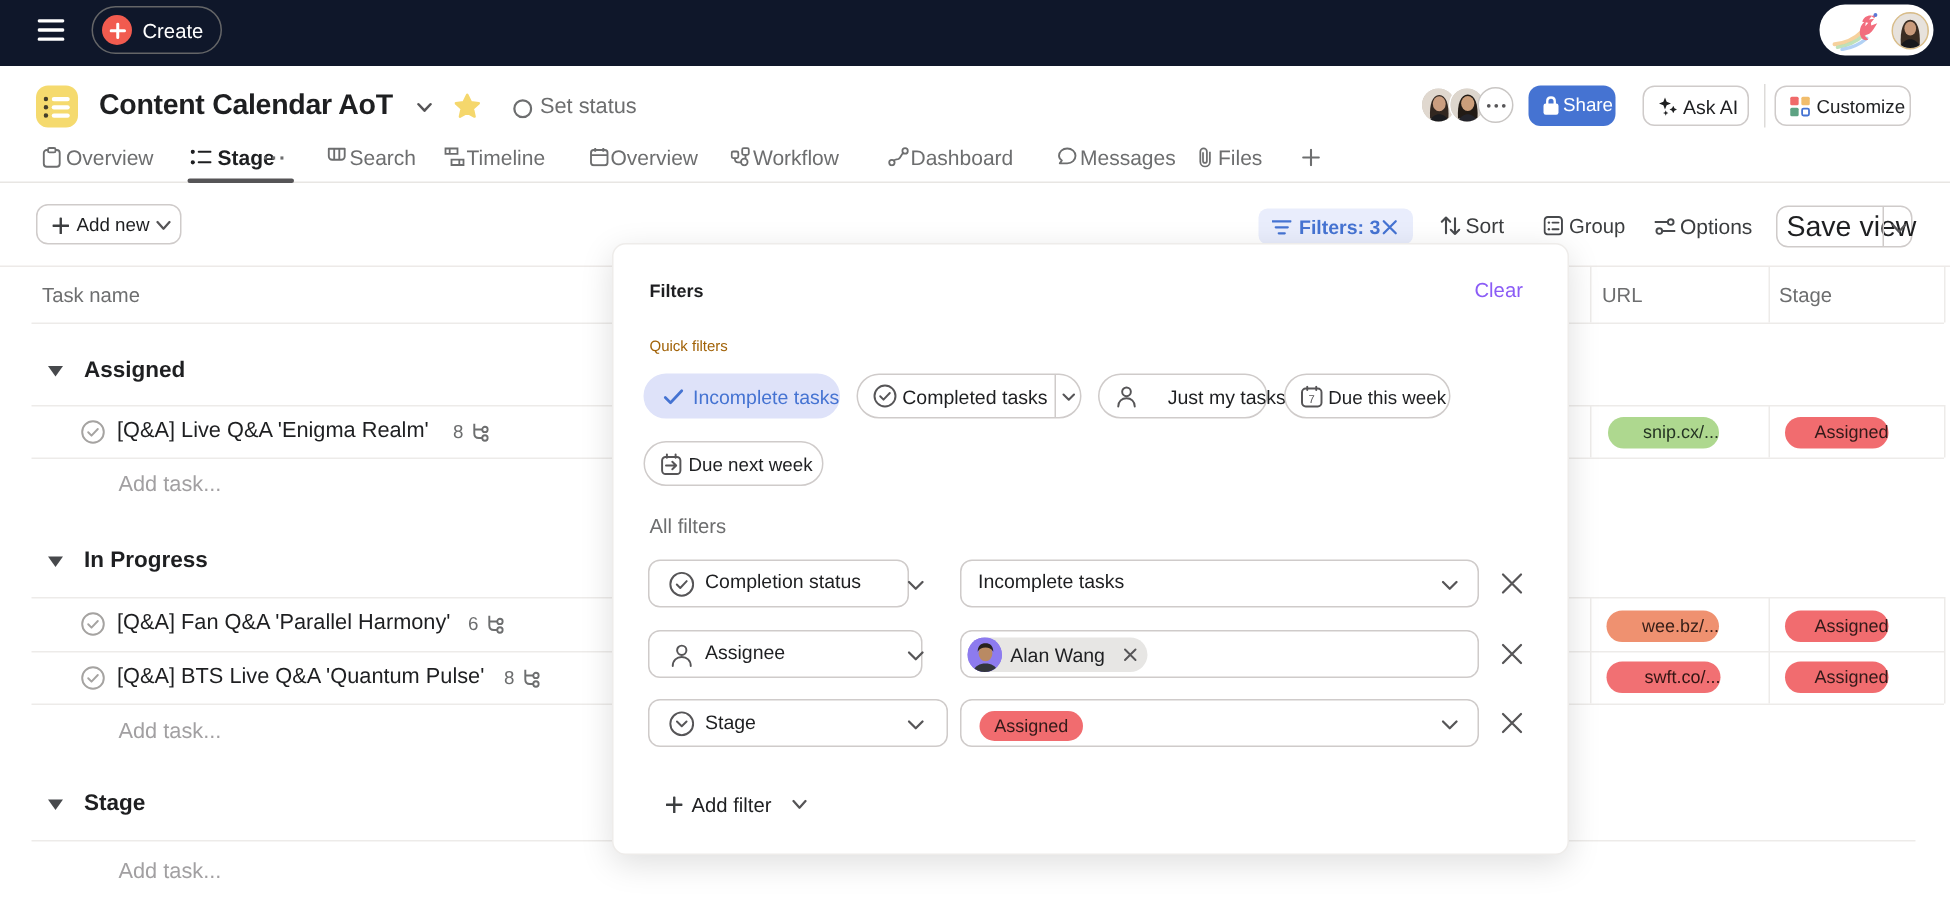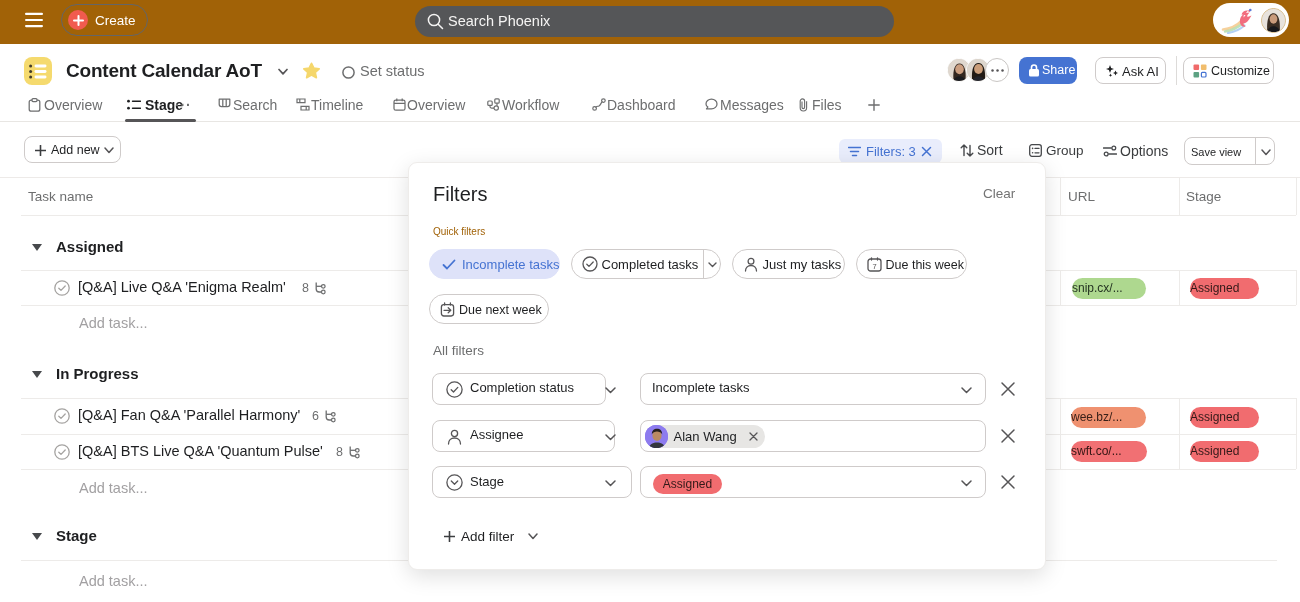--- a/index.html
+++ b/index.html
@@ -2,40 +2,33 @@
 <html><head><meta charset="utf-8">
 <style>
 *{margin:0;padding:0;box-sizing:border-box}
 html,body{width:1300px;height:602px;overflow:hidden;background:#fff;font-family:"Liberation Sans",sans-serif;color:#1e1f21;position:relative}
 .a{position:absolute}
 .t{position:absolute;white-space:nowrap}
 svg{display:block}
 </style></head>
 <body>
 
-<div class="a" style="left:0;top:0;width:1300px;height:44px;background:#a16207">
+<div class="a" style="left:0;top:0;width:1300px;height:44px;background:#0f172a">
   <svg class="a" style="left:25px;top:11.5px" width="18" height="16" viewBox="0 0 18 16">
     <rect x="0" y="0.8" width="18" height="2.2" rx="1.1" fill="#fff"></rect>
     <rect x="0" y="6.9" width="18" height="2.2" rx="1.1" fill="#fff"></rect>
     <rect x="0" y="13" width="18" height="2.2" rx="1.1" fill="#fff"></rect>
   </svg>
   <div class="a" style="left:61px;top:4px;width:87px;height:32px;border:1px solid #646567;border-radius:16px">
     <div class="a" style="left:6px;top:5px;width:20px;height:20px;border-radius:50%;background:#f15b4f">
       <svg class="a" style="left:4.5px;top:4.5px" width="11" height="11" viewBox="0 0 11 11">
           <path d="M5.5 1v9M1 5.5h9" stroke="#fff" stroke-width="2" stroke-linecap="round"></path>
         </svg>
     </div>
     <div class="t" style="left:33px;top:7px;line-height:18px;font-size:13.5px;color:#fff;font-weight:500">Create</div>
-  </div>
-  <div class="a" style="left:415px;top:6px;width:479px;height:31px;border-radius:15.5px;background:#555658">
-    <svg class="a" style="left:12px;top:7px" width="17" height="17" viewBox="0 0 17 17">
-        <circle cx="7" cy="7" r="5.6" fill="none" stroke="#f5f4f3" stroke-width="1.5"></circle>
-        <path d="M11.2 11.2L15.5 15.5" stroke="#f5f4f3" stroke-width="1.5" stroke-linecap="round"></path>
-      </svg>
-    <div class="t" style="left:33px;top:6px;line-height:19px;font-size:14.5px;color:#f5f4f3">Search Phoenix</div>
   </div>
   <div class="a" style="left:1213px;top:3px;width:76px;height:34px;border-radius:17px;background:#fff">
     <svg class="a" style="left:8px;top:4px" width="34" height="27" viewBox="0 0 34 27">
       <path d="M2 22.5 C9 22 15 19.5 20.5 14" stroke="#f5c98c" stroke-width="2.6" fill="none" stroke-linecap="round" opacity="0.85"></path>
       <path d="M4 24.5 C11 23.5 17 20.5 22 16" stroke="#b4dcab" stroke-width="2.4" fill="none" stroke-linecap="round" opacity="0.85"></path>
       <path d="M7 26 C13.5 25 19 22.5 23.5 18.5" stroke="#a5c9f2" stroke-width="2.2" fill="none" stroke-linecap="round" opacity="0.85"></path>
       <path d="M19 16 C18.5 12 20 8.5 23 7 L22.5 10.5 L26 6.5 L26.5 10 L30.5 8.5 L28 12.5 C26.5 15 24 16.5 22 16.5 L24.5 19.5 C22 20.5 19.8 19 19 16 Z" fill="#f26d7e"></path>
       <path d="M20.5 7.5 C21.5 4.5 24 3 27 3.5 L25 6 L28.5 5.5 L26 8.5 Z" fill="#f26d7e"></path>
       <path d="M26.5 3.8 L29.8 2.5 L28.6 5.2 Z" fill="#f26d7e"></path>
       <circle cx="29.3" cy="3" r="1.3" fill="#5b79d6"></circle>
@@ -187,21 +180,21 @@
   <div class="t" style="left:26px;top:4.5px;line-height:17px;font-size:12.5px;font-weight:500">Add new</div>
   <svg class="a" style="left:79px;top:10px" width="10" height="7" viewBox="0 0 10 7">
       <path d="M1 1 L5 5.5 L9 1" stroke="#565557" stroke-width="1.5" fill="none" stroke-linecap="round" stroke-linejoin="round"></path>
     </svg>
 </div>
 <div id="toolbar-right">
   <div class="a" style="left:839px;top:139px;width:103px;height:24px;border-radius:6px;background:#e9edfc">
     <svg class="a" style="left:9px;top:6.5px" width="13" height="11" viewBox="0 0 13 11">
         <path d="M0.5 1.5 H12.5 M2.5 5.5 H10.5 M4.5 9.5 H8.5" stroke="#4573d2" stroke-width="1.5" stroke-linecap="round"></path>
       </svg>
-    <div class="t" style="left:27px;top:3.5px;line-height:17px;font-size:13px;color:#4573d2;font-weight:400">Filters: 3</div>
+    <div class="t" style="left:27px;top:3.5px;line-height:17px;font-size:13px;color:#4573d2;font-weight:700">Filters: 3</div>
     <svg class="a" style="left:82px;top:6.5px" width="11" height="11" viewBox="0 0 11 11">
         <path d="M1.5 1.5 L9.5 9.5 M9.5 1.5 L1.5 9.5" stroke="#4573d2" stroke-width="1.5" stroke-linecap="round"></path>
       </svg>
   </div>
   <svg class="a" style="left:960px;top:143px" width="14" height="15" viewBox="0 0 14 15">
       <path d="M4 12.5 V2 M4 2 L1.2 4.8 M4 2 L6.8 4.8" stroke="#47494c" stroke-width="1.4" fill="none" stroke-linecap="round" stroke-linejoin="round"></path>
       <path d="M10 2.5 V13 M10 13 L7.2 10.2 M10 13 L12.8 10.2" stroke="#47494c" stroke-width="1.4" fill="none" stroke-linecap="round" stroke-linejoin="round"></path>
     </svg>
   <div class="t" style="left:977px;top:141px;line-height:19px;font-size:14px;color:#3b3d3f">Sort</div>
   <svg class="a" style="left:1029px;top:144px" width="13" height="13" viewBox="0 0 13 13">
@@ -212,33 +205,33 @@
     </svg>
   <div class="t" style="left:1046px;top:142px;line-height:18px;font-size:13.5px;color:#3b3d3f">Group</div>
   <svg class="a" style="left:1103px;top:145px" width="14" height="12" viewBox="0 0 14 12">
       <path d="M0.5 3 H8.2" stroke="#47494c" stroke-width="1.3" stroke-linecap="round"></path>
       <circle cx="10.8" cy="3" r="1.9" fill="none" stroke="#47494c" stroke-width="1.3"></circle>
       <path d="M13.5 9 H5.8" stroke="#47494c" stroke-width="1.3" stroke-linecap="round"></path>
       <circle cx="3.2" cy="9" r="1.9" fill="none" stroke="#47494c" stroke-width="1.3"></circle>
     </svg>
   <div class="t" style="left:1120px;top:141.5px;line-height:18px;font-size:14px;color:#3b3d3f">Options</div>
   <div class="a" style="left:1184px;top:137px;width:91px;height:28px;border:1px solid #cfcbca;border-radius:8px">
-    <div class="t" style="left:6px;top:5px;line-height:18px;font-size:11px;font-weight:500">Save view</div>
+    <div class="t" style="left:6px;top:5px;line-height:18px;font-size:19px;font-weight:500">Save view</div>
     <div class="a" style="left:70px;top:0;width:1px;height:26px;background:#cfcbca"></div>
     <svg class="a" style="left:76px;top:10.5px" width="10" height="7" viewBox="0 0 10 7">
         <path d="M1 1 L5 5.5 L9 1" stroke="#565557" stroke-width="1.5" fill="none" stroke-linecap="round" stroke-linejoin="round"></path>
       </svg>
   </div>
 </div>
 
 <div id="table">
   <style>
     .hline{position:absolute;left:21px;height:1px;background:#edebe9}
     .vseg{position:absolute;width:1px;background:#edebe9}
-    .chip{position:absolute;height:21px;border-radius:10.5px;font-size:12px;line-height:21px;text-align:left;white-space:nowrap}
+    .chip{position:absolute;height:21px;border-radius:10.5px;font-size:12px;line-height:21px;text-align:right;white-space:nowrap}
     .tri{position:absolute;width:0;height:0;border-left:5.5px solid transparent;border-right:5.5px solid transparent;border-top:7px solid #47494c}
     .sect{position:absolute;line-height:20px;font-size:15px;font-weight:bold;white-space:nowrap}
     .task{position:absolute;line-height:19px;font-size:14.5px;white-space:nowrap}
     .addt{position:absolute;line-height:19px;font-size:14.5px;color:#a2a0a2;white-space:nowrap}
     .sub{position:absolute;line-height:16px;font-size:12.5px;color:#6d6e6f;white-space:nowrap}
   </style>
 
   <div class="hline" style="top:215px;width:1275px"></div>
   <div class="hline" style="top:270px;width:1275px"></div>
   <div class="hline" style="top:305px;width:1275px"></div>
@@ -319,22 +312,22 @@
 
 <div id="popup">
   <div class="a" style="left:408px;top:162px;width:638px;height:408px;background:#fff;border:1px solid #eeecea;border-radius:9px;box-shadow:0 6px 22px rgba(0,0,0,0.13);z-index:10"></div>
   <style>
     .p{z-index:11}
     .qchip{position:absolute;height:30px;border:1px solid #cfcbca;border-radius:15px;z-index:11}
     .qtxt{position:absolute;top:6px;line-height:18px;font-size:13px;white-space:nowrap}
     .fbox{position:absolute;height:32px;border:1px solid #cfcbca;border-radius:8px;z-index:11}
     .xbtn{position:absolute;z-index:11}
   </style>
-  <div class="t p" style="left:433px;top:184px;line-height:20px;font-size:20px;font-weight:normal">Filters</div>
-  <div class="t p" style="left:983px;top:185px;line-height:18px;font-size:13.5px;color:#737373">Clear</div>
+  <div class="t p" style="left:433px;top:184px;line-height:20px;font-size:12px;font-weight:bold">Filters</div>
+  <div class="t p" style="left:983px;top:185px;line-height:18px;font-size:13.5px;color:#8b5cf6">Clear</div>
   <div class="t p" style="left:433px;top:223px;line-height:17px;font-size:10px;color:#a16207">Quick filters</div>
 
   <div class="qchip" style="left:429px;top:248.5px;width:131px;background:#dee2f9;border-color:#dee2f9">
     <svg class="a" style="left:12px;top:9px" width="14" height="12" viewBox="0 0 14 12">
         <path d="M1.5 6 L5 9.5 L12.5 1.5" fill="none" stroke="#4573d2" stroke-width="1.8" stroke-linecap="round" stroke-linejoin="round"></path>
       </svg>
     <div class="qtxt" style="left:32px;color:#4573d2">Incomplete tasks</div>
   </div>
   <div class="qchip" style="left:570.5px;top:248.5px;width:150px">
     <svg class="a" style="left:10px;top:6.5px" width="16" height="16" viewBox="0 0 16 16">
@@ -345,21 +338,21 @@
     <div class="a" style="left:131px;top:0;width:1px;height:28px;background:#cfcbca"></div>
     <svg class="a" style="left:136px;top:12px" width="9" height="6" viewBox="0 0 9 6">
         <path d="M1 1 L4.5 4.5 L8 1" stroke="#565557" stroke-width="1.4" fill="none" stroke-linecap="round" stroke-linejoin="round"></path>
       </svg>
   </div>
   <div class="qchip" style="left:731.5px;top:248.5px;width:113px">
     <svg class="a" style="left:11px;top:7px" width="14" height="15" viewBox="0 0 14 15">
         <circle cx="7" cy="4.2" r="2.9" fill="none" stroke="#565557" stroke-width="1.3"></circle>
         <path d="M1.5 14 C1.5 10.5 4 8.5 7 8.5 C10 8.5 12.5 10.5 12.5 14" fill="none" stroke="#565557" stroke-width="1.3" stroke-linecap="round"></path>
       </svg>
-    <div class="qtxt" style="left:30px">Just my tasks</div>
+    <div class="qtxt" style="left:46px">Just my tasks</div>
   </div>
   <div class="qchip" style="left:855.5px;top:248.5px;width:111px">
     <svg class="a" style="left:10px;top:7px" width="15" height="15" viewBox="0 0 15 15">
         <rect x="1" y="2" width="13" height="12" rx="2.5" fill="none" stroke="#565557" stroke-width="1.3"></rect>
         <path d="M4.5 0.8 V3 M10.5 0.8 V3" stroke="#565557" stroke-width="1.3" stroke-linecap="round"></path>
         <text x="7.5" y="11.5" font-size="7.5" font-family="Liberation Sans" fill="#565557" text-anchor="middle">7</text>
       </svg>
     <div class="qtxt" style="left:29px;font-size:12.5px;top:6.5px">Due this week</div>
   </div>
   <div class="qchip" style="left:429px;top:293.5px;width:120px">

